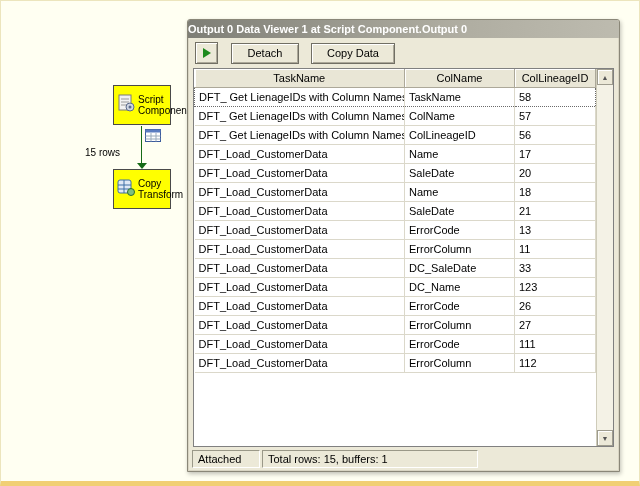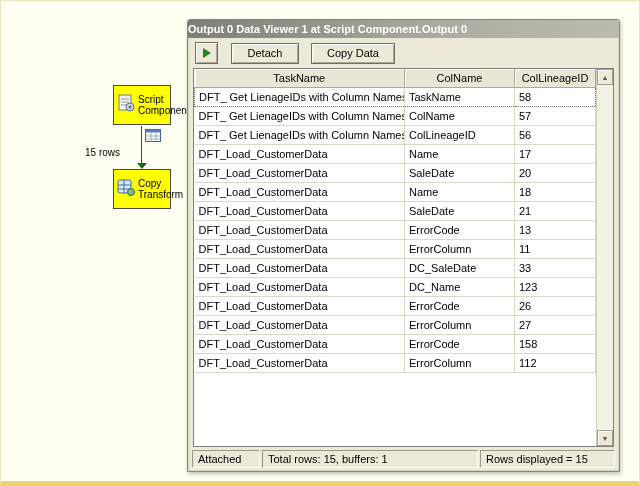--- a/index.html
+++ b/index.html
@@ -240,37 +240,36 @@
                 <td>26</td>
               </tr>
               <tr>
                 <td>DFT_Load_CustomerData</td>
                 <td>ErrorColumn</td>
                 <td>27</td>
               </tr>
               <tr>
                 <td>DFT_Load_CustomerData</td>
                 <td>ErrorCode</td>
-                <td>158</td>
+                <td>111</td>
               </tr>
               <tr>
                 <td>DFT_Load_CustomerData</td>
                 <td>ErrorColumn</td>
                 <td>112</td>
               </tr>
             </tbody>
         </table>
       </div>
       <div class="vscroll">
         <div class="scroll-btn">▲</div>
         <div class="scroll-track"></div>
         <div class="scroll-btn">▼</div>
       </div>
     </div>
 
     <div class="statusbar">
       <div class="status-panel sp1">Attached</div>
       <div class="status-panel sp2">Total rows: 15, buffers: 1</div>
-      <div class="status-panel sp3">Rows displayed = 15</div>
     </div>
 
   </div>
 </div>
 
 </body></html>

